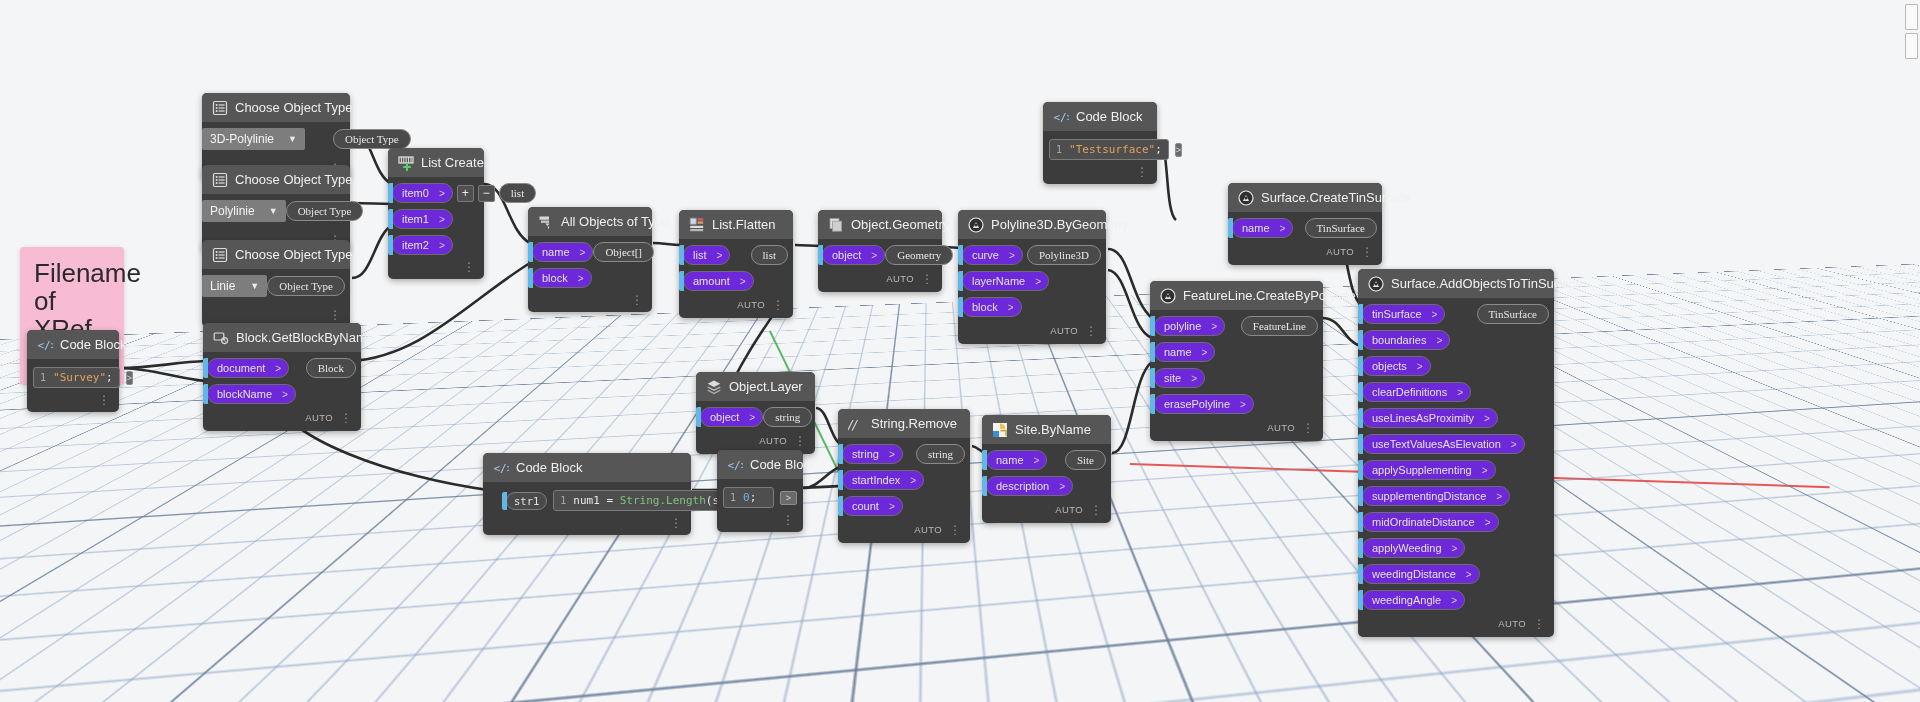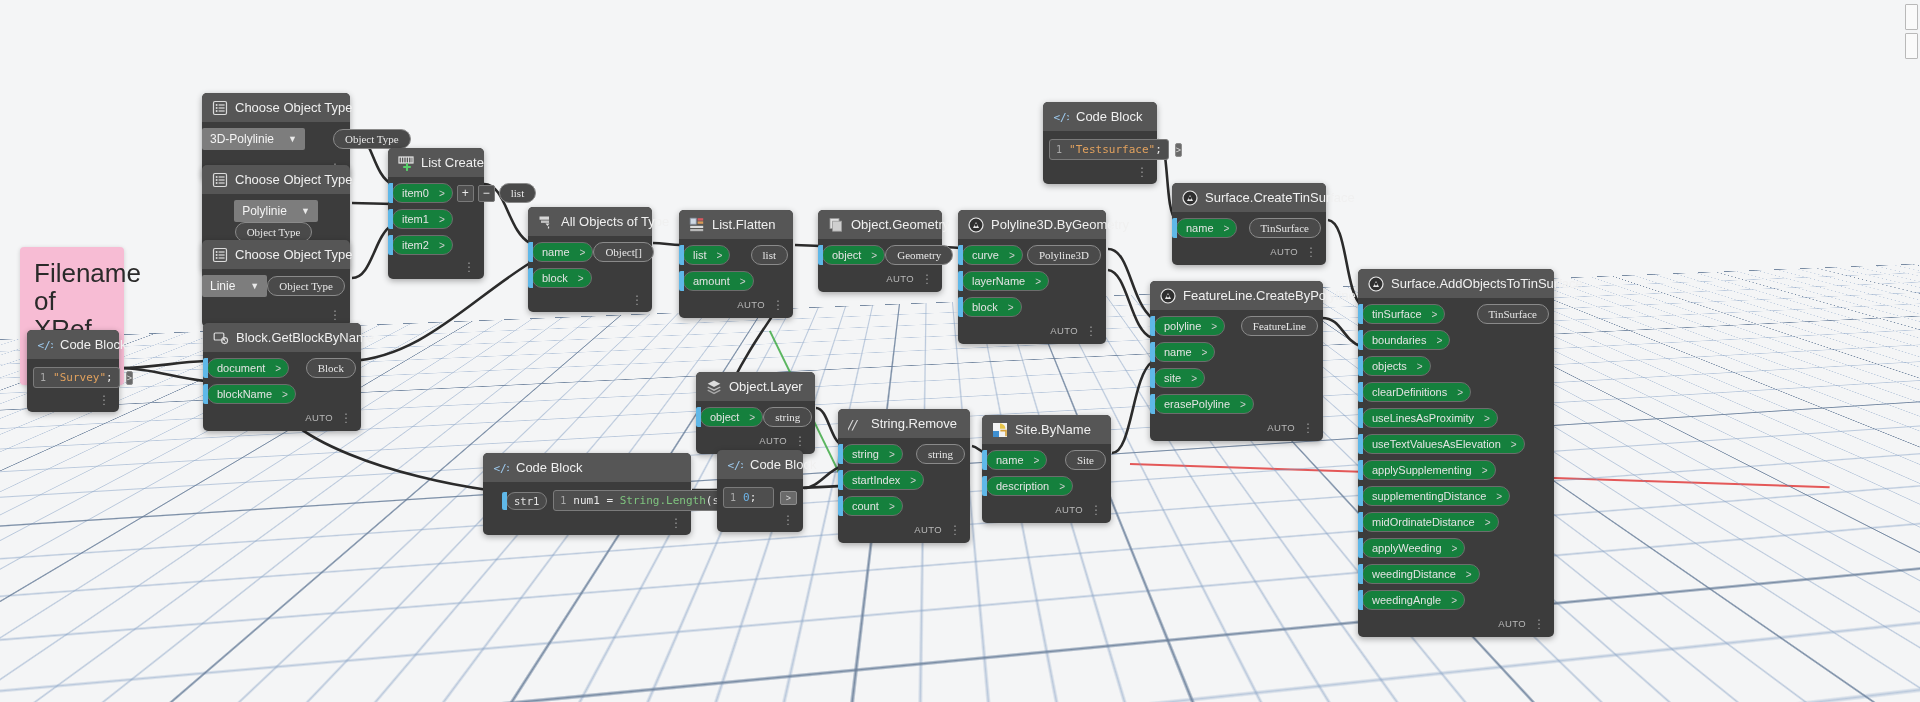--- a/index.html
+++ b/index.html
@@ -72,21 +72,21 @@
     width: 17px; height: 17px; flex: 0 0 17px;
     display: flex; align-items: center; justify-content: center;
   }
   .node-body { padding: 6px 0 4px 0; position: relative; }
 
   
   .port-row { display: flex; align-items: center; justify-content: space-between; margin: 0 0 6px 0; }
   .in-port {
     position: relative;
     display: flex; align-items: center; justify-content: space-between;
-    background: #15803d;
+    background: #6d28d9;
     border: 1px solid #6d6d6d;
     border-radius: 10px;
     padding: 3px 7px 3px 9px;
     margin-left: 4px;
     font-size: 11px;
     color: #e3e3e3;
     min-height: 19px;
     white-space: nowrap;
   }
   .in-port .caret { color: #cfcfcf; font-size: 10px; margin-left: 10px; }
@@ -297,21 +297,21 @@
             <circle cx="4.6" cy="8" r="1" fill="#dcdcdc"></circle>
             <circle cx="4.6" cy="11" r="1" fill="#dcdcdc"></circle>
         <rect x="6.6" y="4.4" width="6" height="1.2" fill="#dcdcdc"></rect>
             <rect x="6.6" y="7.4" width="6" height="1.2" fill="#dcdcdc"></rect>
             <rect x="6.6" y="10.4" width="6" height="1.2" fill="#dcdcdc"></rect>
           </svg>
         </span>
         <span>Choose Object Type</span>
       </div>
       <div class="node-body">
-        <div class="dd-row" style="padding: 0px; flex-direction: column;">
+        <div class="dd-row" style="padding: 0px;">
           <span class="dropdown" style="flex:1;">
          <span>Polylinie</span>
          <span class="chev">▼</span>
        </span>
           <span class="out-port">Object Type</span>
         </div>
         <div class="node-footer" style="padding-top: 14px;">
           <span class="dots"></span>
         </div>
       </div>
@@ -530,21 +530,21 @@
                 <span class="ln">1</span>
                 <span><span class="str">"Testsurface"</span>;</span>
               </span>
           <span class="cb-out">&gt;</span>
         </div>
         <div class="node-footer" style="padding-top: 6px;">
           <span class="dots"></span>
         </div>
       </div>
     </div>
-    <div class="node" style="left: 1172px; top: 183px; width: 154px;">
+    <div class="node" style="left: 1228px; top: 183px; width: 154px;">
       <div class="node-header">
         <span class="nicon">
           <svg width="16" height="16" viewBox="0 0 16 16">
             <circle cx="8" cy="8" r="7" fill="#2f2f2f" stroke="#e8e8e8" stroke-width="1.2"></circle>
         <path d="M5 11l3-6 3 6z" fill="#e8e8e8"></path>
             <circle cx="8" cy="8" r="1.5" fill="#2f2f2f"></circle>
           </svg>
         </span>
         <span>Surface.CreateTinSurface</span>
       </div>

